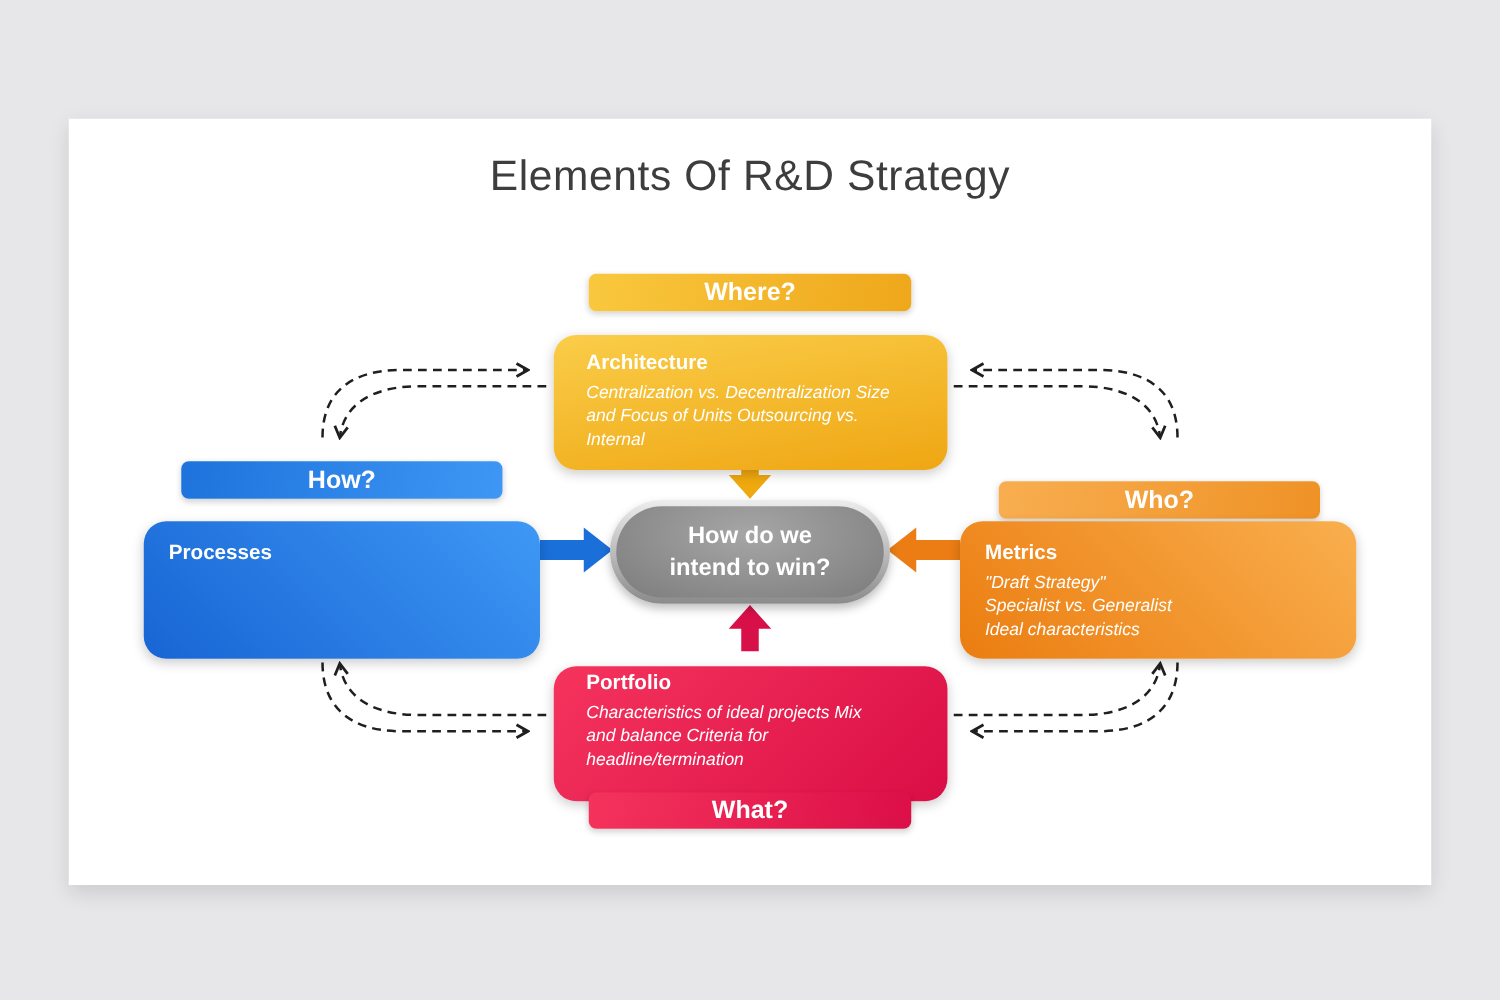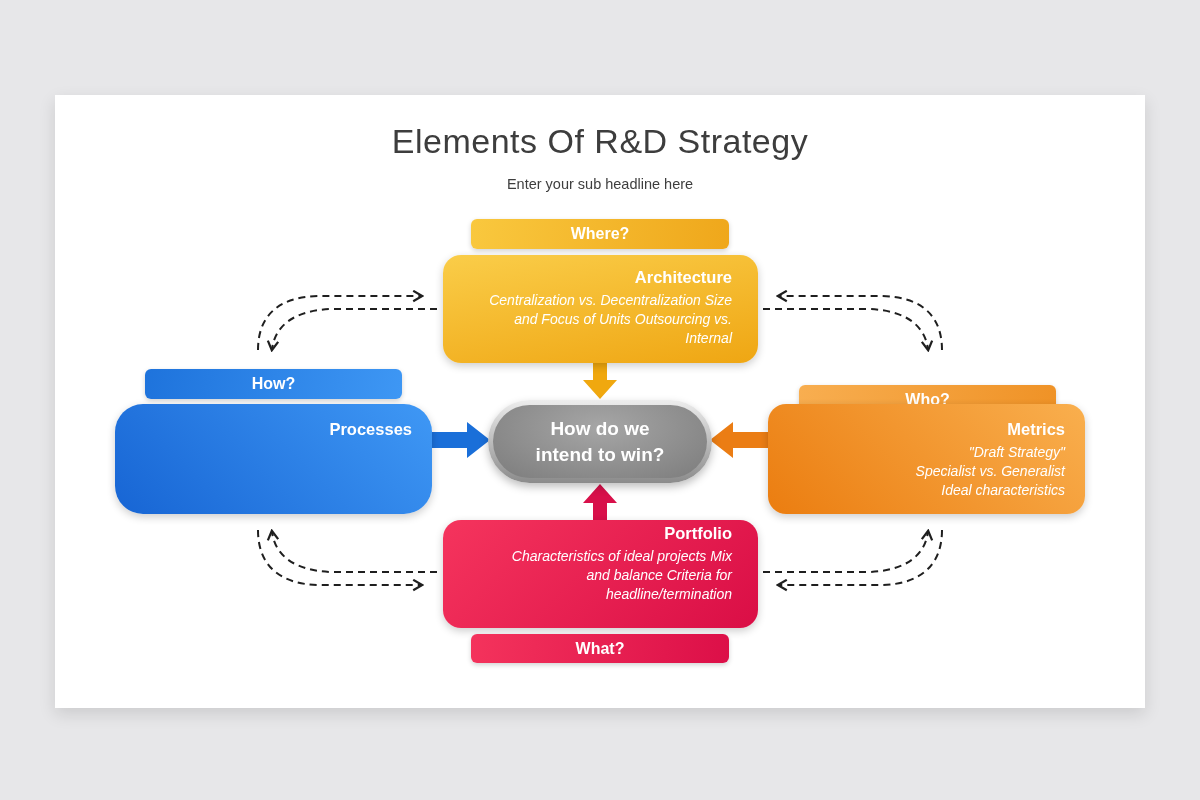--- a/index.html
+++ b/index.html
@@ -17,33 +17,33 @@
     text-align:center; font-size:34px; font-weight:400; color:#3D3D3D;
     letter-spacing:0.5px;
   }
   .subtitle {
     position:absolute; left:0; top:176px; width:1200px;
     text-align:center; font-size:14.5px; color:#3E3E3E;
   }
   .connectors { position:absolute; left:0; top:0; width:1200px; height:800px; }
   .qbar {
     position:absolute; display:flex; align-items:center; justify-content:center;
-    color:#fff; font-weight:700; font-size:16px; border-radius:6px;
+    color:#fff; font-weight:700; font-size:20px; border-radius:6px;
     box-shadow:0 2px 5px rgba(0,0,0,0.18);
   }
   .nbox {
-    position:absolute; color:#fff; text-align:right; border-radius:18px;
-    box-shadow:0 3px 9px rgba(0,0,0,0.20); box-sizing:border-box;
+    position:absolute; color:#fff; text-align:left; border-radius:18px;
+    box-shadow:0 3px 9px rgba(0,0,0,0.20); box-sizing:border-box;margin-top:13px;
   }
   .box-title { font-weight:700; font-size:16.5px; margin-bottom:4px; }
   .box-body  { font-size:14px; line-height:1.36; white-space:pre-line;font-style:italic; }
   .gbar-yellow { background:linear-gradient(100deg,#F9C83E,#EFA71B); }
   .gbox-yellow { background:linear-gradient(170deg,#FACD49,#EFA613); }
   .gbar-blue   { background:linear-gradient(100deg,#1E73DC,#3E97F4); }
-  .gbox-blue   { background:linear-gradient(225deg,#3F98F5,#1765D4);border-radius:28px; }
+  .gbox-blue   { background:linear-gradient(225deg,#3F98F5,#1765D4); }
   .gbar-orange { background:linear-gradient(100deg,#F8AE50,#EF9226); }
   .gbox-orange { background:linear-gradient(225deg,#F9AF4E,#EB7D10); }
   .gbar-red    { background:linear-gradient(100deg,#F4335C,#DC0F48); }
   .gbox-red    { background:linear-gradient(135deg,#F5345D,#DA0E46); }
   .capsule-outer {
     position:absolute; left:488px; top:400px; width:224px; height:83px;
     border-radius:999px; box-sizing:border-box; padding:5px;
     background:linear-gradient(180deg,#EDEDED,#8B8B8B);
     box-shadow:0 4px 8px rgba(0,0,0,0.25);
   }
@@ -55,21 +55,20 @@
     text-align:center; white-space:pre-line;
   }
 </style>
 </head>
 <body>
 
 <div class="stage">
   <div class="card"></div>
 
   <div class="title">Elements Of R&amp;D Strategy</div>
-  <div class="subtitle">Enter your sub headline here</div>
 
   <svg class="connectors" viewBox="0 0 1200 800" xmlns="http://www.w3.org/2000/svg">
     <defs>
       <marker id="ah" viewBox="0 0 10 10" refX="7.5" refY="5" markerWidth="13" markerHeight="13" markerUnits="userSpaceOnUse" orient="auto">
         <path d="M1.5 1 L8.5 5 L1.5 9" fill="none" stroke="#1F1F1F" stroke-width="1.7"></path>
       </marker>
     </defs>
 
     <g fill="none" stroke="#1F1F1F" stroke-width="2" stroke-dasharray="7 5">
       <path d="M 258 350 C 258 316 278 297 318 296 L 421 296" marker-end="url(#ah)"></path>

